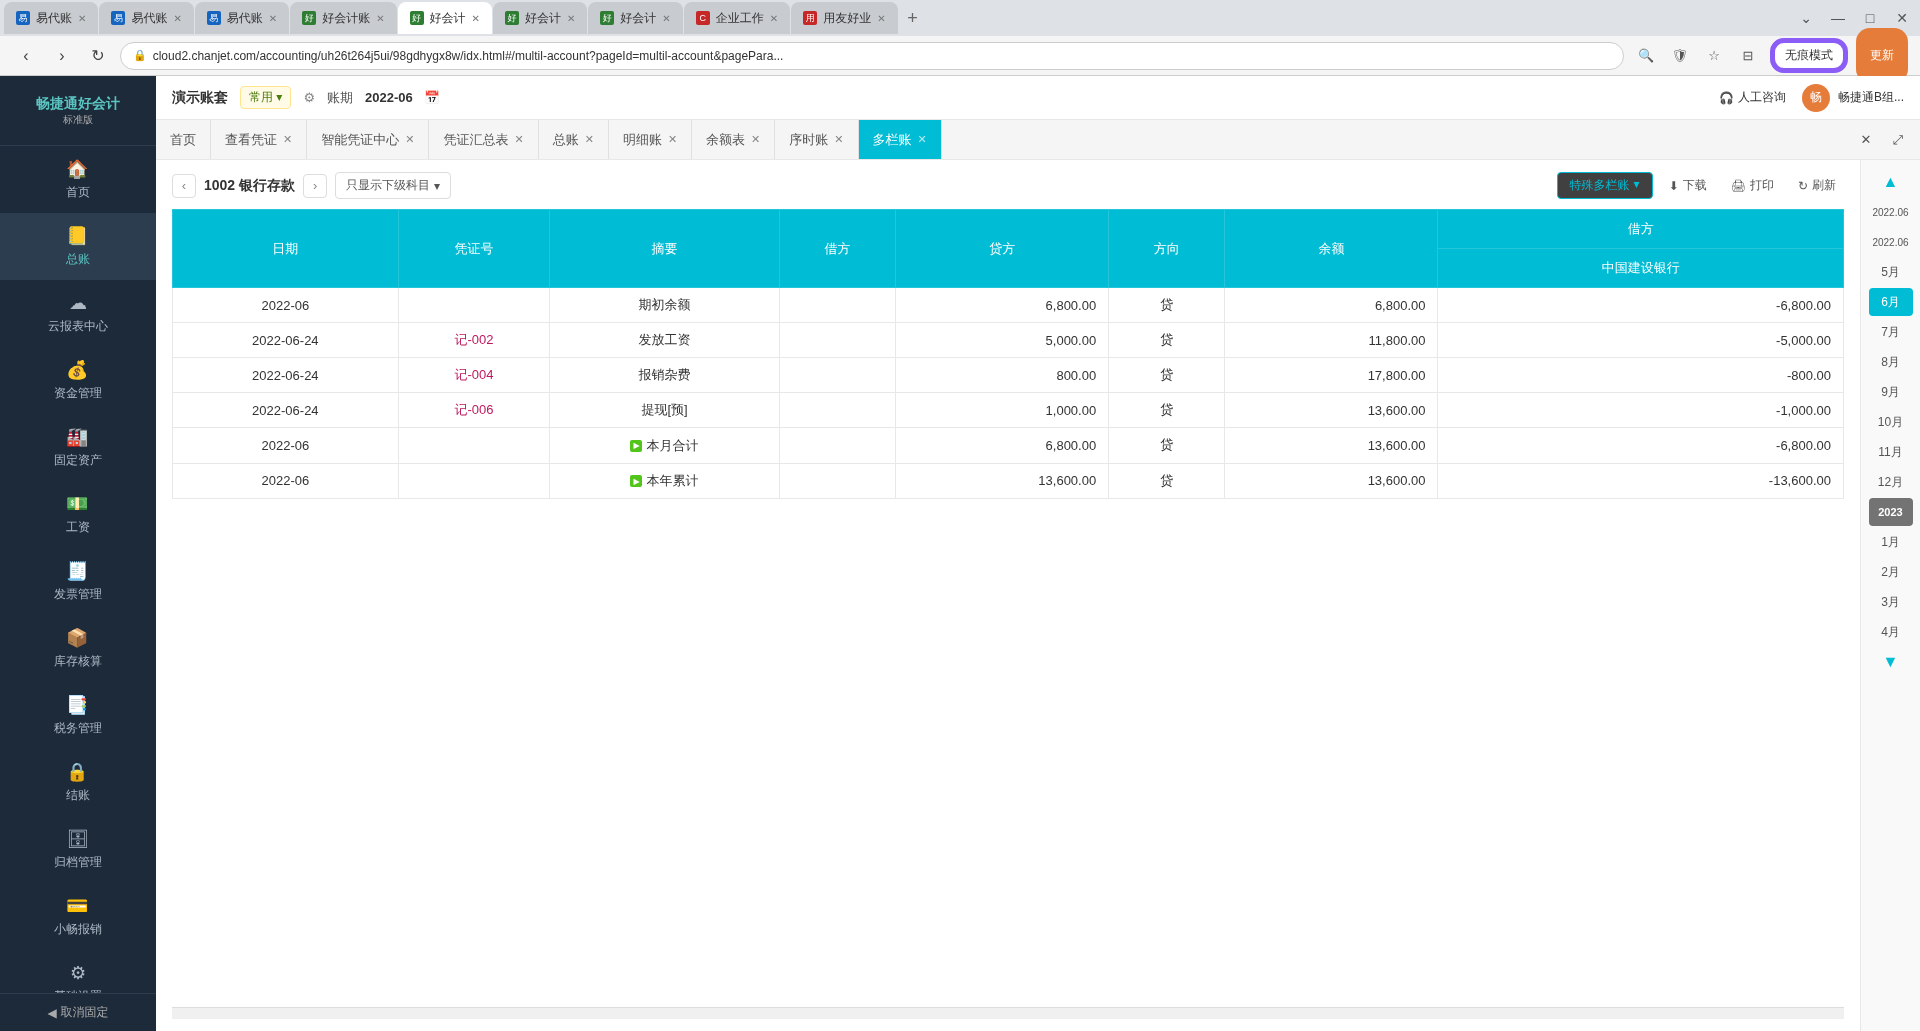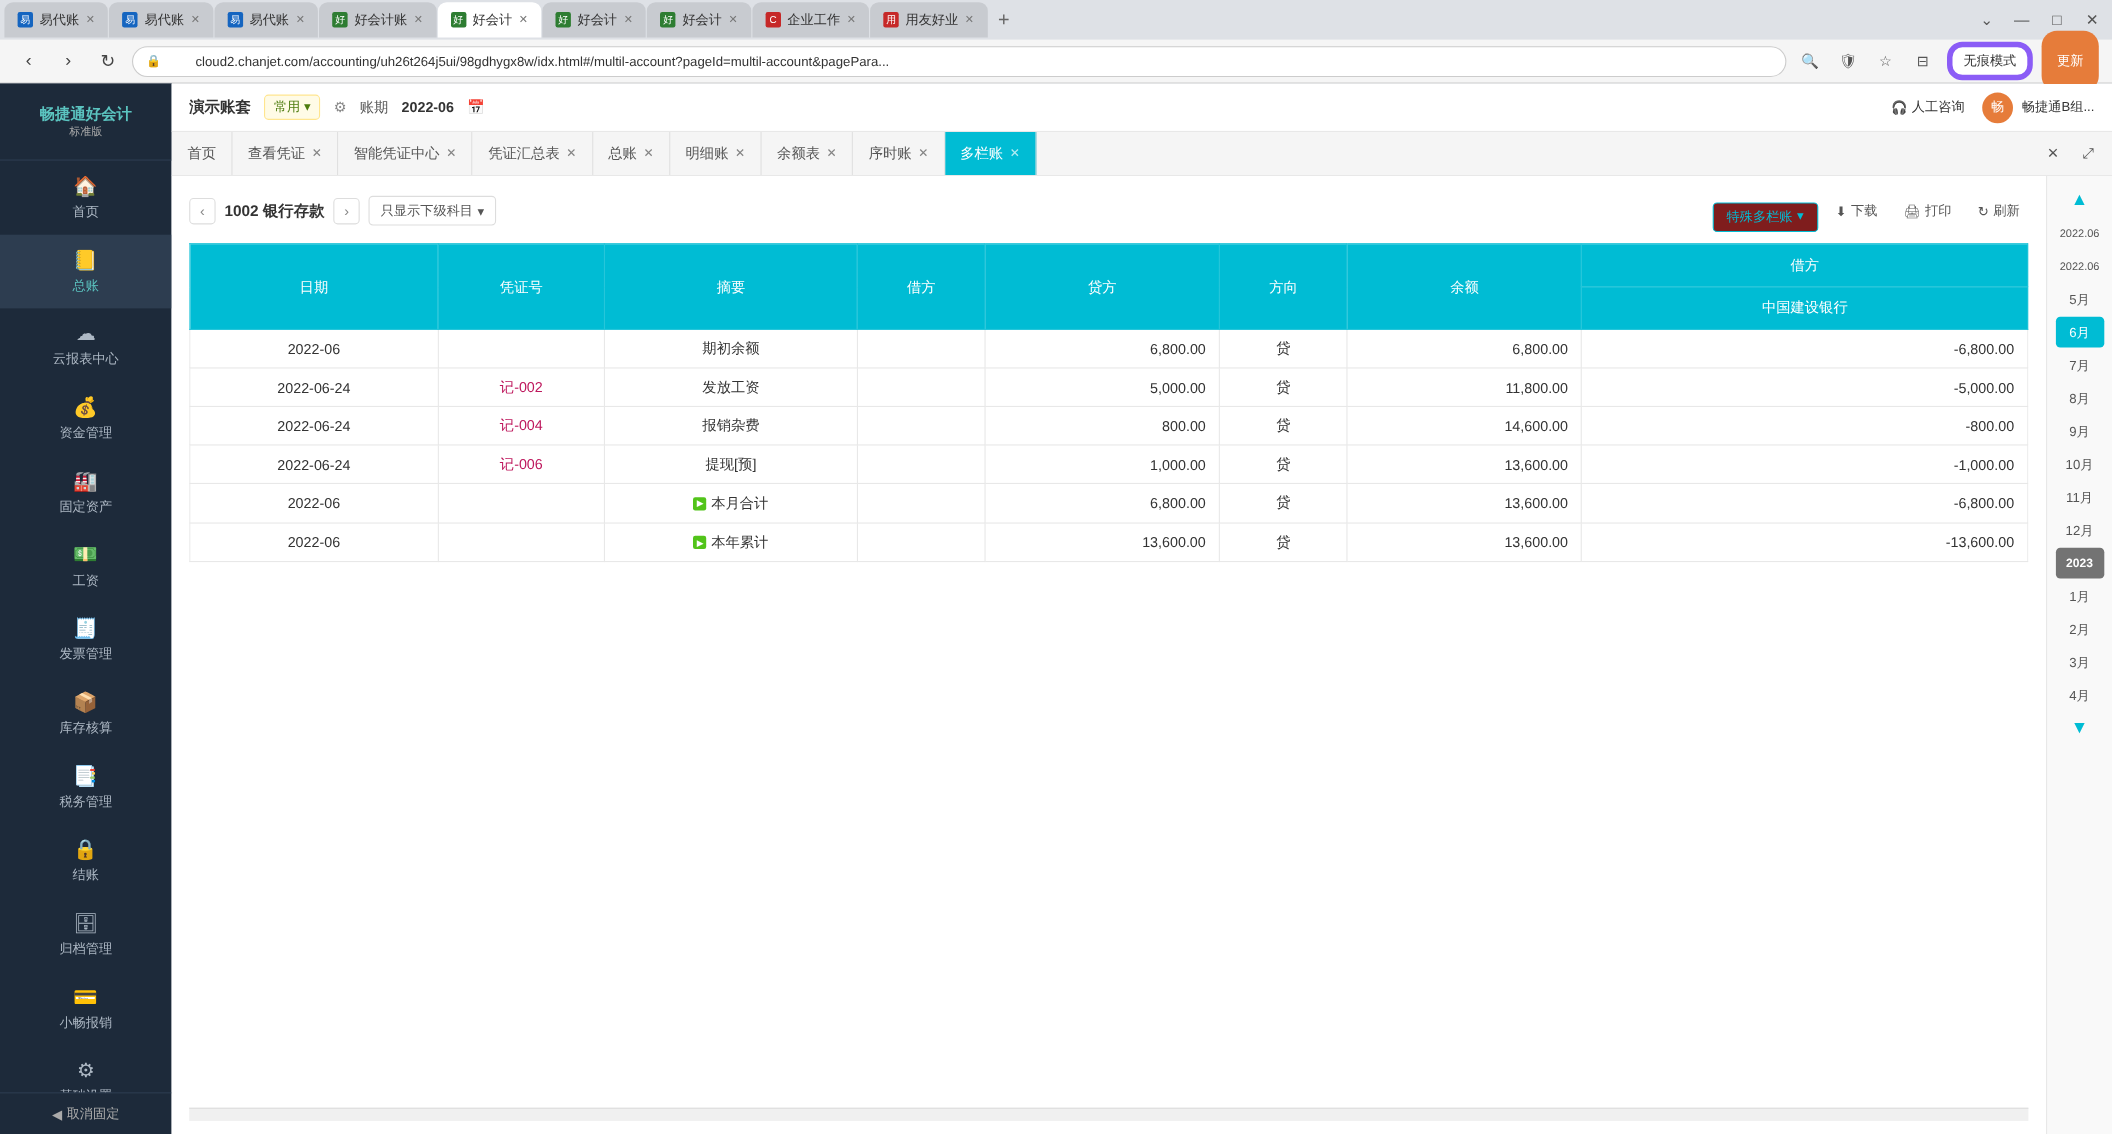--- a/index.html
+++ b/index.html
@@ -59,21 +59,21 @@
     .content-area { flex: 1; display: flex; overflow: hidden; }
     .ledger-content { flex: 1; padding: 12px 16px; display: flex; flex-direction: column; overflow: hidden; }
 
     
     .account-nav { display: flex; align-items: center; margin-bottom: 10px; gap: 8px; }
     .account-nav-arrow { width: 24px; height: 24px; display: flex; align-items: center; justify-content: center; cursor: pointer; color: #888; border: 1px solid #ddd; border-radius: 4px; }
     .account-code { font-size: 14px; font-weight: bold; color: #333; }
     .account-nav-right-arrow { width: 24px; height: 24px; display: flex; align-items: center; justify-content: center; cursor: pointer; color: #888; border: 1px solid #ddd; border-radius: 4px; }
     .show-sub-btn { display: flex; align-items: center; gap: 4px; border: 1px solid #ddd; border-radius: 4px; padding: 4px 10px; font-size: 12px; color: #555; cursor: pointer; background: #fff; }
     .toolbar-right { margin-left: auto; display: flex; align-items: center; gap: 8px; }
-    .special-btn { border: 1px solid #00bcd4; color: #00bcd4; border-radius: 4px; padding: 4px 12px; font-size: 12px; cursor: pointer; display: flex; gap: 4px; background: #7f1d1d; margin-top: 12px; }
+    .special-btn { border: 1px solid #00bcd4; color: #00bcd4; border-radius: 4px; padding: 4px 12px; font-size: 12px; cursor: pointer; display: flex; gap: 4px; background: #404040; }
     .toolbar-btn { display: flex; align-items: center; gap: 4px; color: #555; cursor: pointer; font-size: 12px; padding: 4px 8px; border-radius: 4px; }
 
     
     .ledger-table { border-collapse: collapse; width: 100%; font-size: 13px; }
     .ledger-table thead th { background: #00bcd4; color: #fff; padding: 10px 8px; text-align: center; border: 1px solid #26c6da; font-weight: normal; }
     .ledger-table tbody td { padding: 8px; border: 1px solid #e8e8e8; text-align: center; color: #333; background: #fff; }
     .ledger-table tbody td.num { text-align: right; padding-right: 12px; }
     .ledger-table tbody td.link { color: #be185d; cursor: pointer; }
     .summary-badge { display: inline-flex; align-items: center; gap: 4px; }
     .summary-dot { width: 12px; height: 12px; background: #52c41a; border-radius: 2px; display: inline-flex; align-items: center; justify-content: center; color: #fff; font-size: 8px; flex-shrink: 0; }
@@ -152,21 +152,21 @@
       <div class="tab-ctrl-btn">✕</div>
     </div>
   </div>
 
   <div class="address-bar">
     <div class="nav-btn">‹</div>
     <div class="nav-btn">›</div>
     <div class="nav-btn">↻</div>
     <div class="url-bar">
       <span style="color:#888;font-size:11px;margin-right:6px;">🔒</span>
-      <span style="font-size:12px;color:#333;margin-left:25px;">cloud2.chanjet.com/accounting/uh26t264j5ui/98gdhygx8w/idx.html#/multil-account?pageId=multil-account&amp;pagePara...</span>
+      <span style="font-size:12px;color:#333;">cloud2.chanjet.com/accounting/uh26t264j5ui/98gdhygx8w/idx.html#/multil-account?pageId=multil-account&amp;pagePara...</span>
     </div>
     <div class="url-icons">
       <div class="url-icon-btn">🔍</div>
       <div class="url-icon-btn">🛡</div>
       <div class="url-icon-btn">☆</div>
       <div class="url-icon-btn">⊟</div>
     </div>
     <div class="mode-btn">无痕模式</div>
     <div class="update-btn">更新</div>
   </div>
@@ -375,21 +375,21 @@
       <td class="num">11,800.00</td>
       <td class="num">-5,000.00</td>
     </tr>
                 <tr>
       <td>2022-06-24</td>
       <td class="link">记-004</td>
       <td>报销杂费</td>
       <td class="num"></td>
       <td class="num">800.00</td>
       <td>贷</td>
-      <td class="num">14,600.00</td>
+      <td class="num">17,800.00</td>
       <td class="num">-800.00</td>
     </tr>
                 <tr>
       <td>2022-06-24</td>
       <td class="link">记-006</td>
       <td>提现[预]</td>
       <td class="num"></td>
       <td class="num">1,000.00</td>
       <td>贷</td>
       <td class="num">13,600.00</td>

